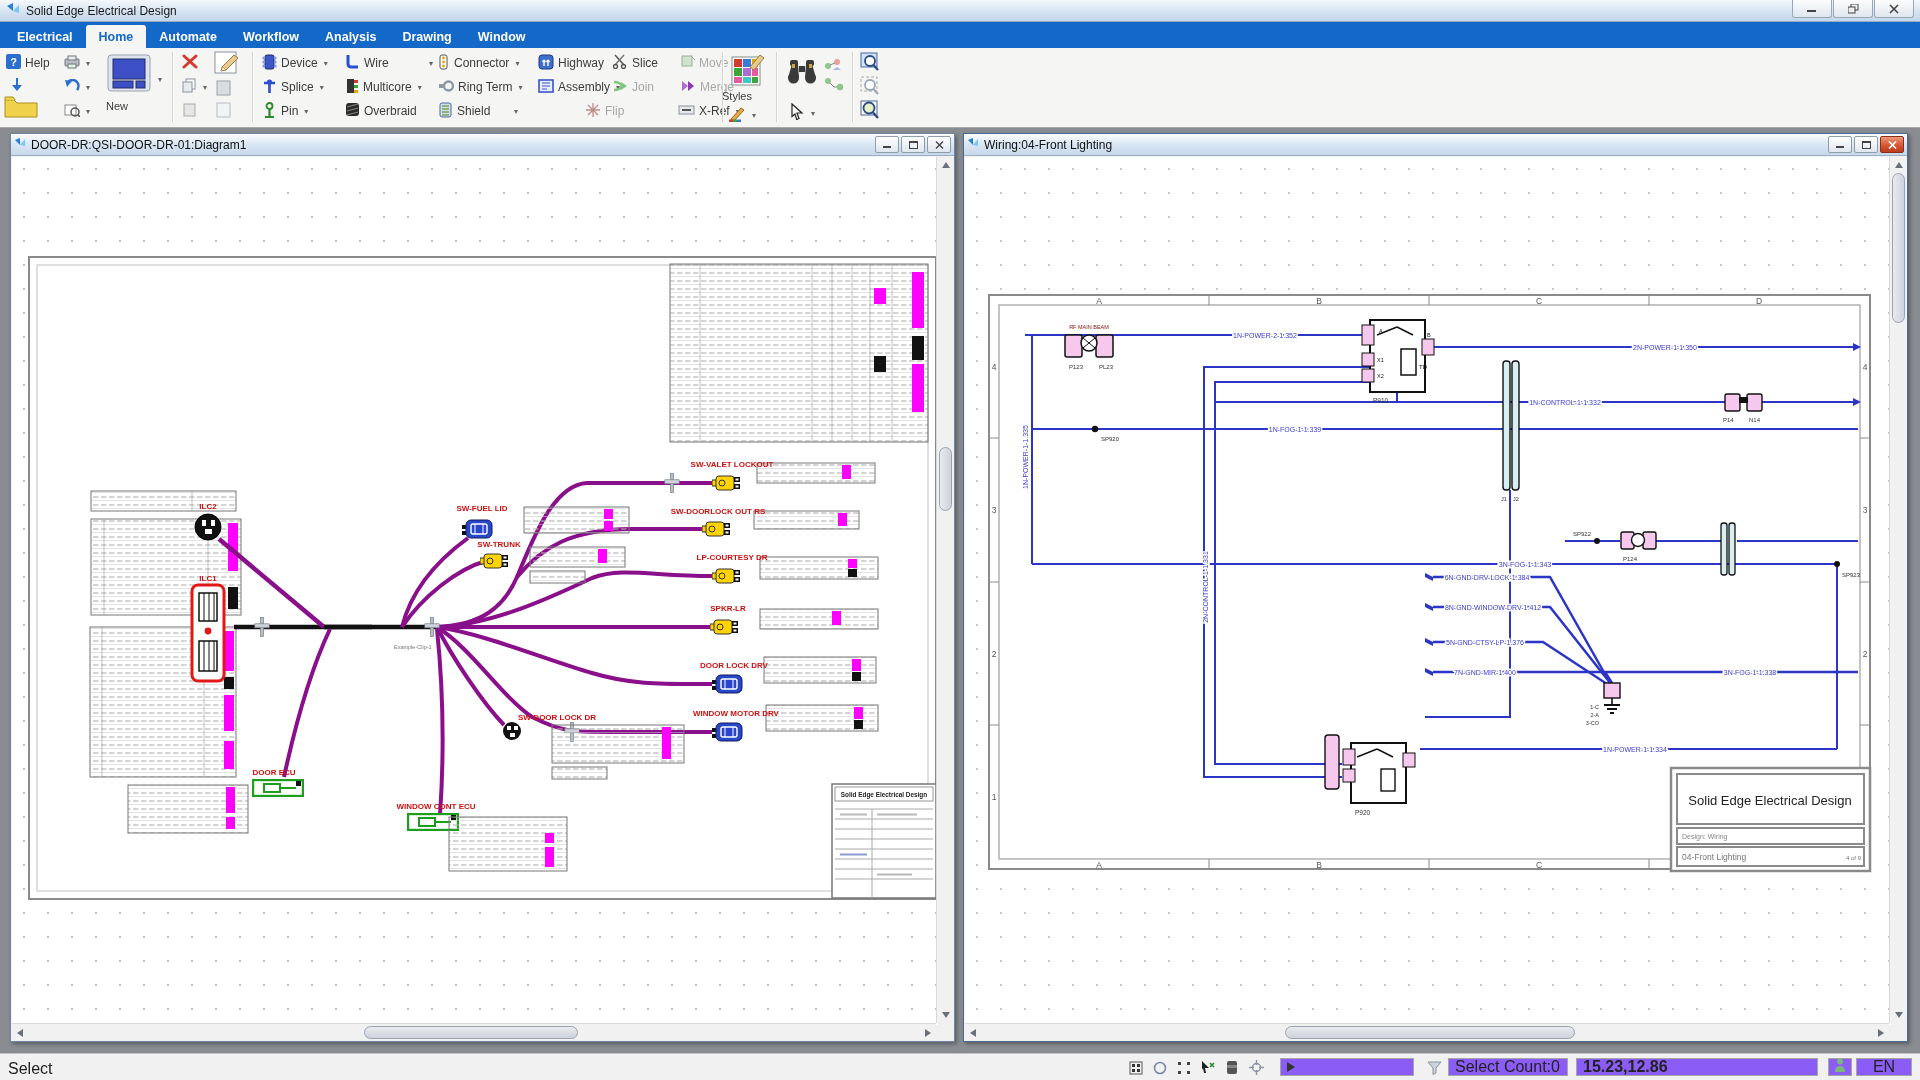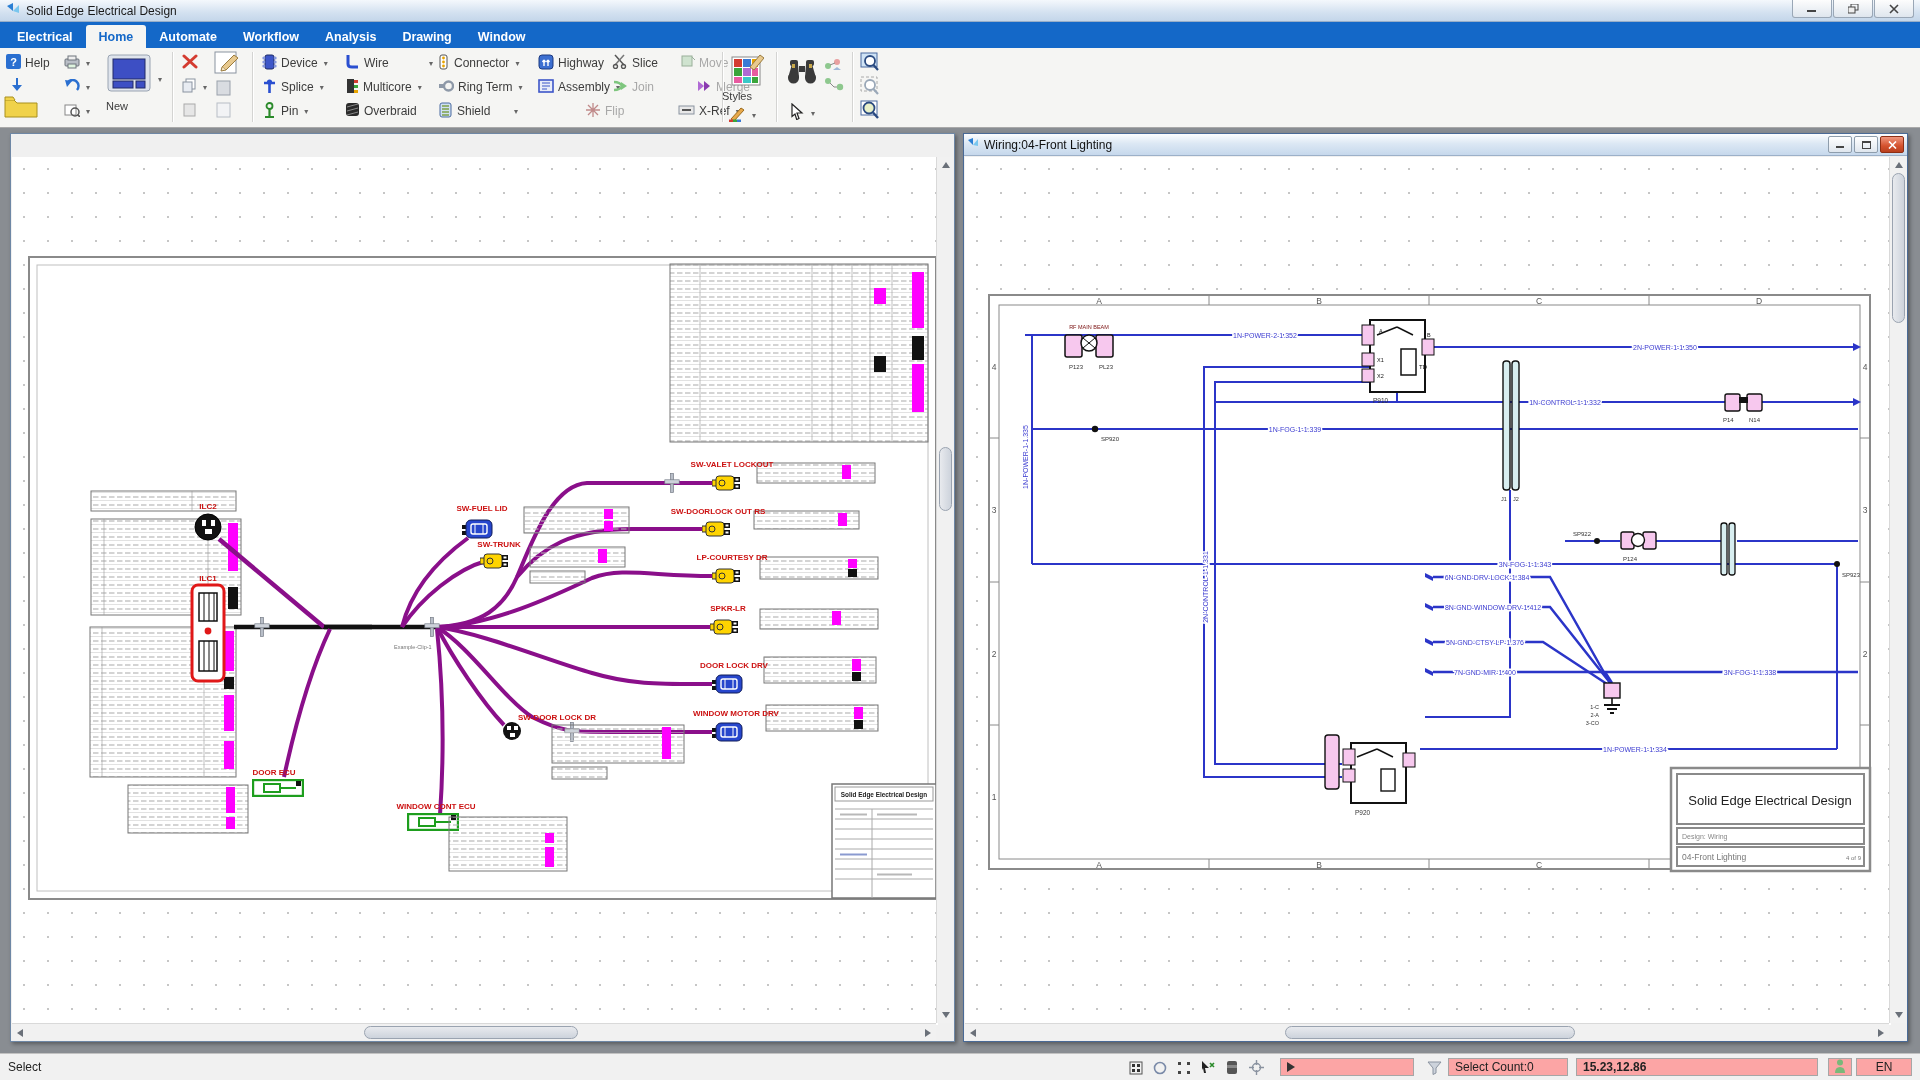--- a/index.html
+++ b/index.html
@@ -38,22 +38,22 @@
   .wbtn.red{background:linear-gradient(#f0977e,#d4512d 60%,#b8401f);border-color:#8e2f15;}
   .wcontent{position:absolute;left:1px;top:23px;background:#fff;overflow:hidden;
     background-image:radial-gradient(#c6c6c6 1px,transparent 1.2px);background-size:24px 24px;}
   .vscroll{position:absolute;top:23px;width:17px;background:#f1f1f1;border-left:1px solid #d9d9d9;box-sizing:border-box;}
   .hscroll{position:absolute;height:17px;background:#f1f1f1;border-top:1px solid #d9d9d9;box-sizing:border-box;}
   .sthumb{position:absolute;background:linear-gradient(90deg,#e8eaee,#cdd3dc);border:1px solid #9aa3b0;border-radius:7px;box-sizing:border-box;}
   .sthumbh{position:absolute;background:linear-gradient(#e8eaee,#cdd3dc);border:1px solid #9aa3b0;border-radius:7px;box-sizing:border-box;}
   .sarrow{position:absolute;width:0;height:0;}
   
   .statusbar{position:absolute;left:0;top:1053px;width:1920px;height:27px;background:#f1f1f1;
-    border-top:1px solid #c2c2c2;box-sizing:border-box;font-size:12px;color:#222;}
-  .sbox{position:absolute;top:4px;height:18px;border:1px solid #a6a6a6;background:#fca5a5;
+    border-top:1px solid #c2c2c2;box-sizing:border-box;font-size:16px;color:#222;}
+  .sbox{position:absolute;top:4px;height:18px;border:1px solid #a6a6a6;background:#8b5cf6;
     display:flex;align-items:center;padding:0 6px;box-sizing:border-box;}
   .sicon{position:absolute;top:5px;width:20px;height:17px;display:flex;align-items:center;justify-content:center;}
   svg text{font-family:"Liberation Sans",sans-serif;}
 </style>
 </head>
 <body>
 
 <div class="titlebar">
   <span class="icn">
     <svg width="14" height="14">
@@ -276,21 +276,21 @@
     <span>Assembly</span>
       <span class="dd">▾</span>
   </div>
   <div class="rcell dis" style="left:612px;top:28px;">
     <span class="icn"><svg width="16" height="14">
           <path d="M2 3 Q8 3 10 7 Q8 11 2 11" fill="none" stroke="#7ec67e" stroke-width="2.6"></path>
           <polygon points="9,3 15,7 9,11" fill="#7ec67e"></polygon>
         </svg></span>
     <span>Join</span>
   </div>
-  <div class="rcell dis" style="left:696px;top:28px;justify-content:center;">
+  <div class="rcell dis" style="left:680px;top:28px;justify-content:center;">
     <span class="icn"><svg width="16" height="14">
           <polygon points="2,2 8,7 2,12" fill="#b06ad4"></polygon>
           <polygon points="8,2 14,7 8,12" fill="#8a3ab0"></polygon>
         </svg></span>
     <span>Merge</span>
   </div>
 
   <div class="rcell" style="left:262px;top:52px;">
     <span class="icn"><svg width="15" height="16">
           <line x1="7.5" y1="15" x2="7.5" y2="6" stroke="#2a8a2a" stroke-width="2.2"></line>
@@ -413,20 +413,43 @@
           <rect x="1" y="1" width="16" height="14" fill="#fff" stroke="#4a6aa0"></rect>
           <circle cx="9" cy="8" r="5.5" fill="#e8f0c8" stroke="#2a4a80" stroke-width="1.8"></circle>
           <line x1="13" y1="12.5" x2="18" y2="18" stroke="#2a4a80" stroke-width="2.4"></line>
         </svg></span>
   </div>
 </div>
 
 <div class="mdi">
 
   <div class="cwin" style="left:10px;top:5px;width:945px;height:909px;">
+    <div class="wtitle">
+      <span class="icn"><svg width="12" height="12">
+            <polygon points="1,3 6,8 6,1" fill="#2a7fd4"></polygon>
+            <polygon points="11,2 6,8 11,9" fill="#79c6ee"></polygon>
+          </svg></span>
+      <span class="wt">DOOR-DR:QSI-DOOR-DR-01:Diagram1</span>
+      <div class="wbtn">
+          <svg width="9" height="8">
+            <rect y="5" width="8" height="2" fill="#444"></rect>
+          </svg>
+        </div>
+      <div class="wbtn">
+          <svg width="9" height="8">
+            <rect x="0.5" y="0.5" width="8" height="7" fill="none" stroke="#444"></rect>
+            <line x1="0.5" y1="1.5" x2="8.5" y2="1.5" stroke="#444"></line>
+          </svg>
+        </div>
+      <div class="wbtn">
+          <svg width="9" height="8">
+            <path d="M1 0.5 L8 7.5 M8 0.5 L1 7.5" stroke="#444" stroke-width="1.4"></path>
+          </svg>
+        </div>
+    </div>
     <div class="wcontent" style="width:926px;height:868px;">
       <svg width="926" height="868" viewBox="0 0 926 868">
         <defs>
           <pattern id="trows" width="8" height="8" patternUnits="userSpaceOnUse">
             <line x1="0" y1="7.6" x2="8" y2="7.6" stroke="#c9c9c9" stroke-width="0.6"></line>
             <line x1="1" y1="4" x2="6.5" y2="4" stroke="#b0b0b0" stroke-width="1.1"></line>
           </pattern>
           <symbol id="yelcomp" viewBox="0 0 30 24">
             <rect x="0" y="9" width="5" height="6" fill="#ffd400" stroke="#333"></rect>
             <rect x="4" y="5" width="18" height="14" rx="3" fill="#ffd400" stroke="#333"></rect>

